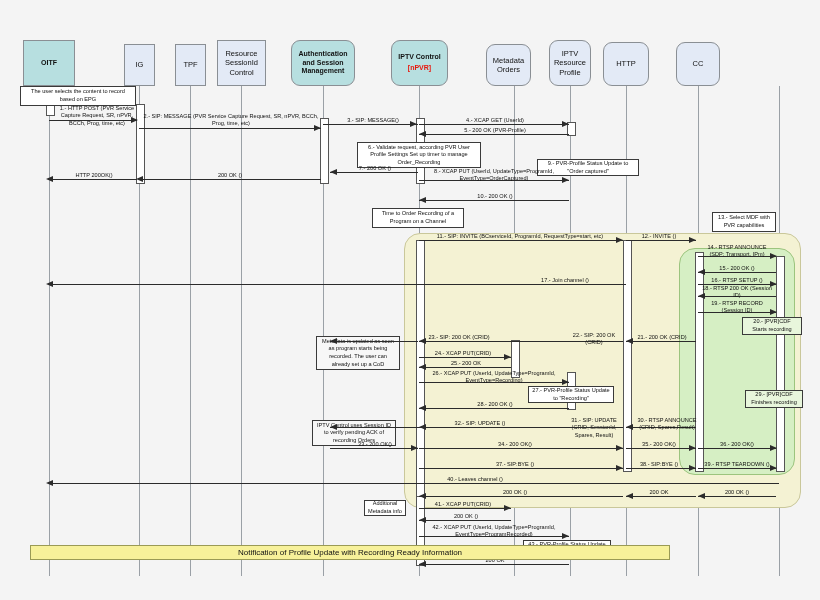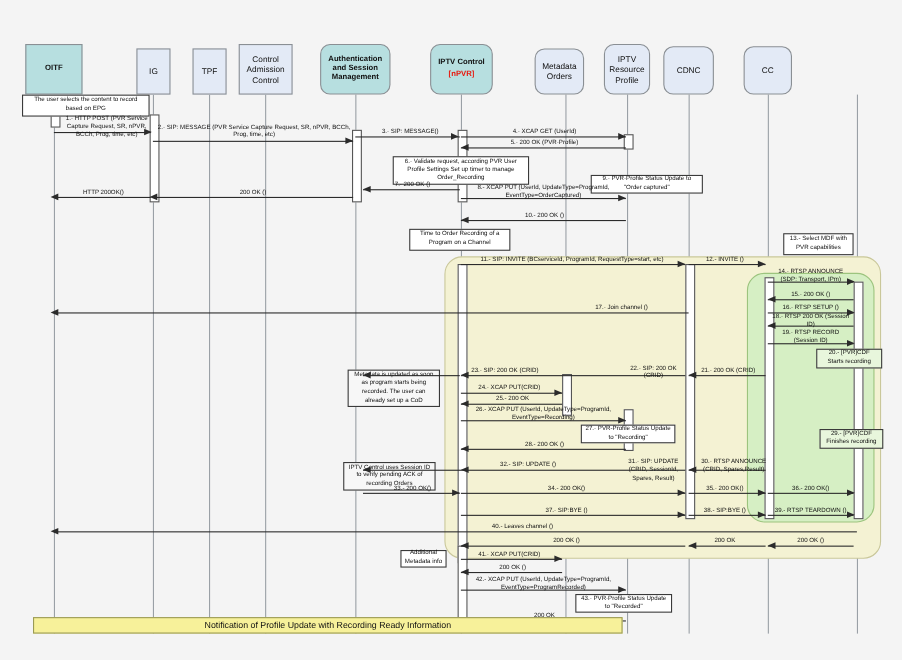--- a/index.html
+++ b/index.html
@@ -72,37 +72,37 @@
   <div class="head rect teal bold" style="left:23px;top:40px;width:52px;height:46px;">
     <span>OITF</span>
   </div>
   <div class="head rect" style="left:124px;top:44px;width:31px;height:42px;">
     <span>IG</span>
   </div>
   <div class="head rect" style="left:175px;top:44px;width:31px;height:42px;">
     <span>TPF</span>
   </div>
   <div class="head rect" style="left:217px;top:40px;width:49px;height:46px;">
-    <span>Control Admission Control</span>
+    <span>Resource SessionId Control</span>
   </div>
   <div class="head round teal bold" style="left:291px;top:40px;width:64px;height:46px;">
     <span>Authentication and Session Management</span>
   </div>
   <div class="head round teal bold" style="left:391px;top:40px;width:57px;height:46px;flex-direction:column;">
     <span>IPTV Control</span>
     <span class="sub">[nPVR]</span>
   </div>
   <div class="head round" style="left:486px;top:44px;width:45px;height:42px;">
     <span>Metadata Orders</span>
   </div>
   <div class="head round" style="left:549px;top:40px;width:42px;height:46px;">
     <span>IPTV Resource Profile</span>
   </div>
   <div class="head round" style="left:603px;top:42px;width:46px;height:44px;">
-    <span>CDNC</span>
+    <span>HTTP</span>
   </div>
   <div class="head round" style="left:676px;top:42px;width:44px;height:44px;">
     <span>CC</span>
   </div>
 
   <div class="act" style="left:46px;top:104px;height:10px;"></div>
   <div class="act" style="left:136px;top:104px;height:78px;"></div>
   <div class="act" style="left:320px;top:118px;height:64px;"></div>
   <div class="act" style="left:416px;top:118px;height:64px;"></div>
   <div class="act" style="left:567px;top:122px;height:12px;"></div>
@@ -326,17 +326,17 @@
   <div class="mlabel" style="left:424px;top:513px;width:84px;">200 OK ()</div>
 
   <div class="msg" style="left:419px;top:536px;width:150px;"></div>
   <div class="arrow r" style="left:562px;top:532.5px;"></div>
   <div class="mlabel wrap" style="left:420px;top:524px;width:148px;">42.- XCAP PUT (UserId, UpdateType=ProgramId, EventType=ProgramRecorded)</div>
 
   <div class="msg" style="left:419px;top:564px;width:150px;"></div>
   <div class="arrow l" style="left:419px;top:560.5px;"></div>
   <div class="mlabel" style="left:424px;top:557px;width:142px;">200 OK</div>
 
-  <div class="banner" style="left:30px;top:561px;width:536px;height:15px;">
+  <div class="banner" style="left:30px;top:545px;width:640px;height:15px;">
     <span>Notification of Profile Update with Recording Ready Information</span>
   </div>
 
 </div>
 
 </body></html>

